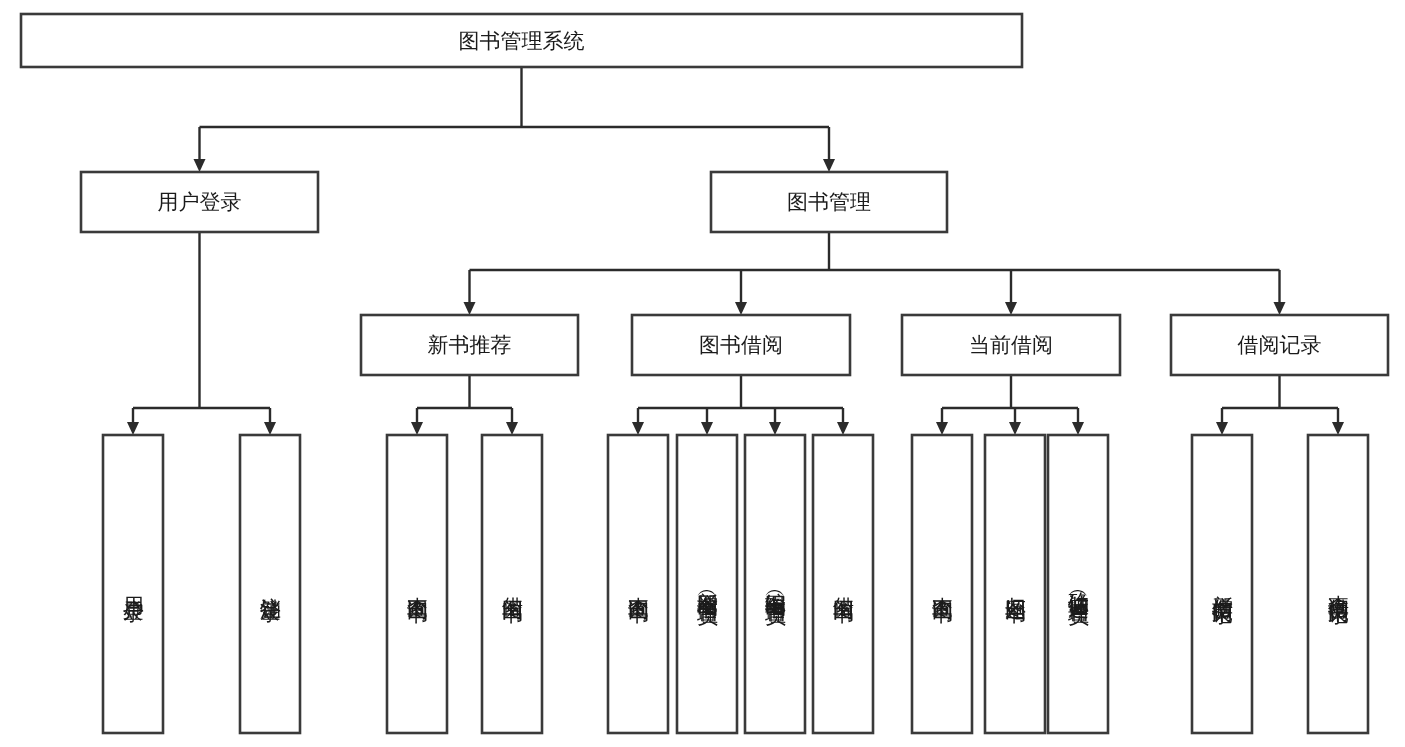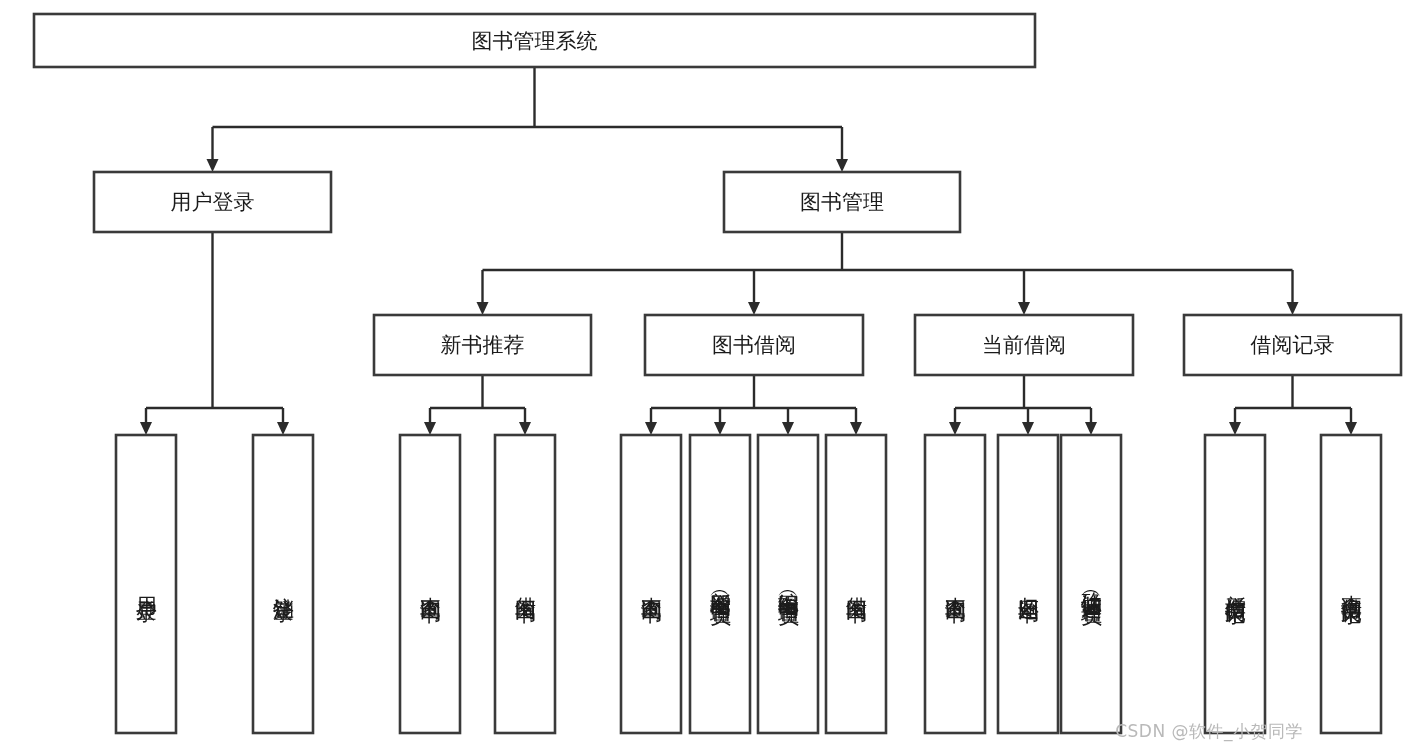--- a/index.html
+++ b/index.html
@@ -9,21 +9,21 @@
   }
   body {
     width: 1405px;
     height: 747px;
     font-family: "DejaVu Sans", "Liberation Sans", sans-serif;
     overflow: hidden;
     position: relative;
   }
   #diagram-root {
     position: absolute;
-    left: 13px;
+    left: 0;
     top: 0;
     width: 1298px;
     height: 747px;
   }
   svg.diagram {
     display: block;
     width: 1405px;
     height: 747px;
   }
   .node-rect {
@@ -199,14 +199,13 @@
       <div class="leaf-text-wrap" style="left: 1048px; top: 435px; width: 60px; height: 298px;">
         <div class="leaf-text">确认归还（管理员）</div>
       </div>
       <div class="leaf-text-wrap" style="left: 1192px; top: 435px; width: 60px; height: 298px;">
         <div class="leaf-text">新增借阅记录</div>
       </div>
       <div class="leaf-text-wrap" style="left: 1308px; top: 435px; width: 60px; height: 298px;">
         <div class="leaf-text">查询借阅记录</div>
       </div>
     </div>
-  <div class="watermark">CSDN @软件_小贺同学</div>
 </div>
 
 </body></html>

